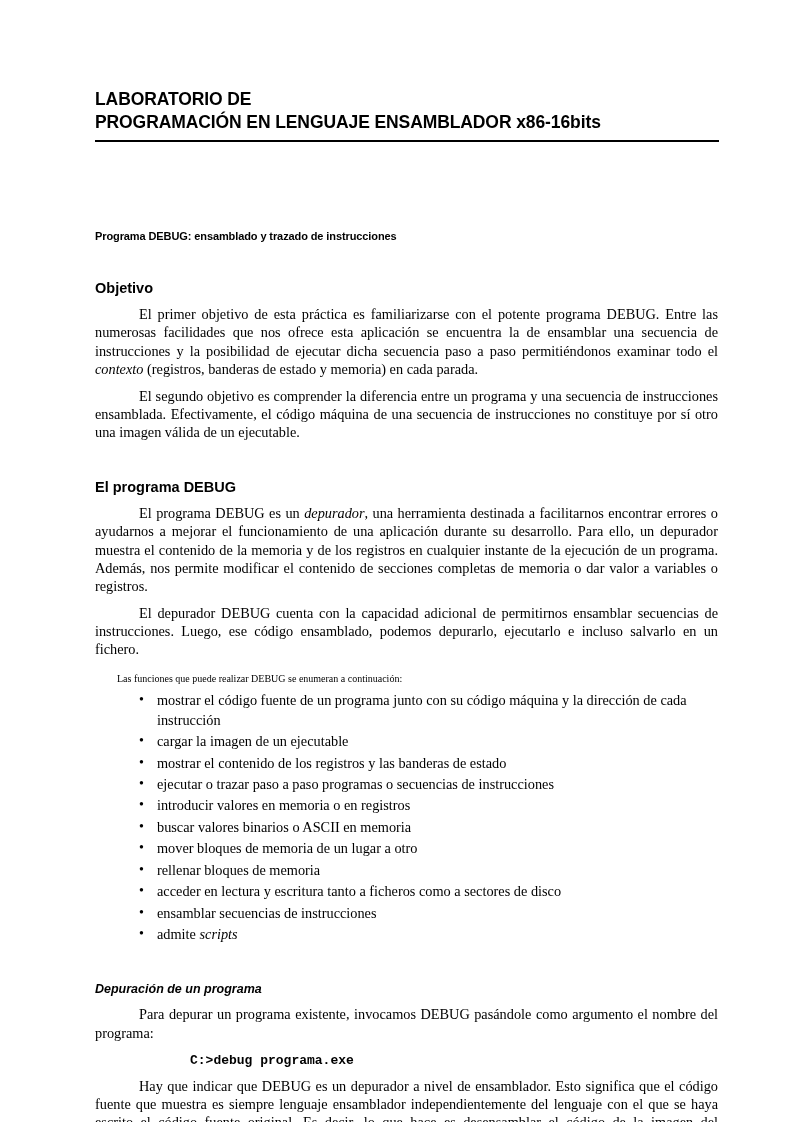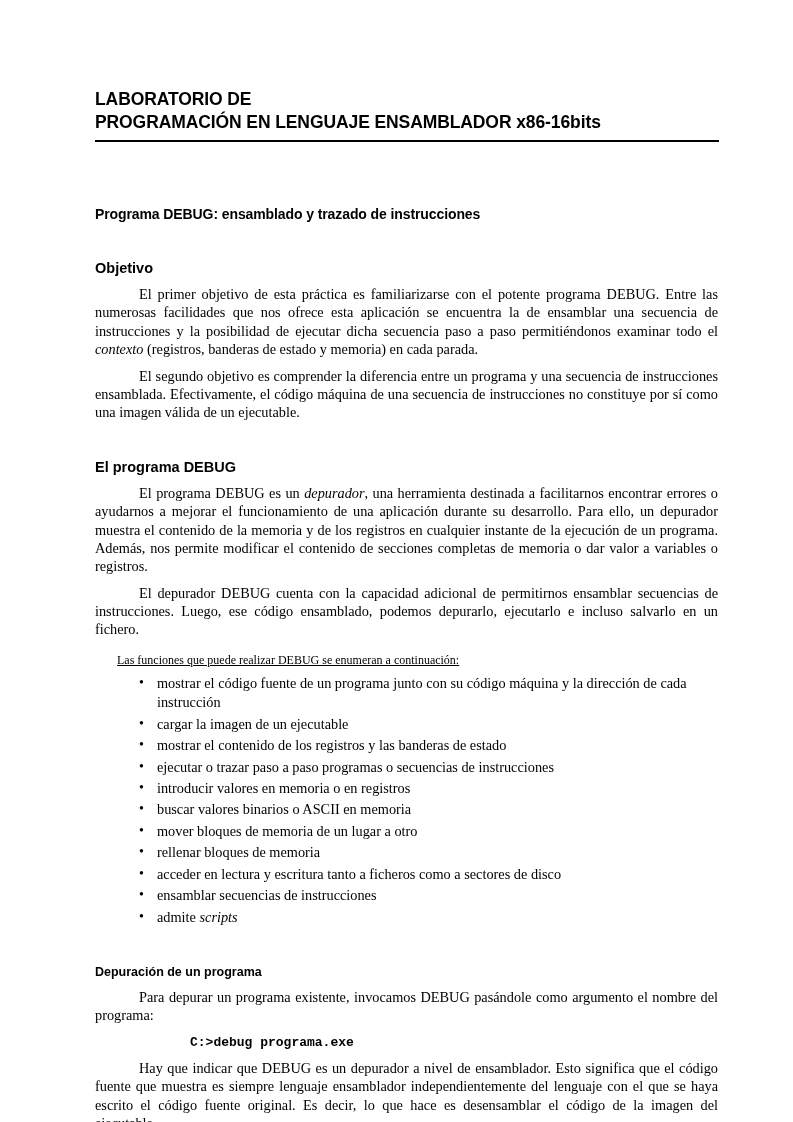--- a/index.html
+++ b/index.html
@@ -31,52 +31,52 @@
   }
   .header-rule {
     border: 0;
     border-top: 2.5px solid #000;
     margin: 6px 0 0 0;
     width: 624px;
   }
   h1.section-title {
     font-family: "Liberation Sans", sans-serif;
     font-weight: bold;
-    font-size: 14px;
-    margin: 64px 0 0 0;
+    font-size: 11px;
+    margin: 88px 0 0 0;
     letter-spacing: -0.1px;
   }
   h2.sub-title {
     font-family: "Liberation Sans", sans-serif;
     font-weight: bold;
     font-size: 14.5px;
     margin: 38px 0 0 0;
   }
   h2.sub-title.spaced-lg {
   }
   h3.small-title {
     font-family: "Liberation Sans", sans-serif;
     font-weight: bold;
     font-size: 12.5px;
     margin: 38px 0 0 0;
+    font-style: italic;
   }
   p.body {
     font-size: 14.3px;
     line-height: 1.27;
     text-align: justify;
     margin: 9px 0 0 0;
     text-indent: 44px;
     hyphens: none;
   }
   p.lead-list {
-    font-size: 12px;
+    font-size: 10px;
     line-height: 1.27;
     margin: 14px 0 0 0;
     text-indent: 22px;
-    text-decoration: underline;
   }
   ul.features {
     list-style: none;
     margin: 6px 0 0 0;
     padding: 0;
   }
   ul.features li {
     font-size: 14.3px;
     line-height: 1.36;
     padding-left: 62px;
@@ -108,21 +108,21 @@
   <div class="doc-header">
     <div>LABORATORIO DE</div>
     <div>PROGRAMACIÓN EN LENGUAJE ENSAMBLADOR x86-16bits</div>
   </div>
   <hr class="header-rule">
 
   <h1 class="section-title">Programa DEBUG: ensamblado y trazado de instrucciones</h1>
 
   <h2 class="sub-title">Objetivo</h2>
   <p class="body">El primer objetivo de esta práctica es familiarizarse con el potente programa DEBUG. Entre las numerosas facilidades que nos ofrece esta aplicación se encuentra la de ensamblar una secuencia de instrucciones y la posibilidad de ejecutar dicha secuencia paso a paso permitiéndonos examinar todo el <em>contexto</em> (registros, banderas de estado y memoria) en cada parada.</p>
-  <p class="body">El segundo objetivo es comprender la diferencia entre un programa y una secuencia de instrucciones ensamblada. Efectivamente, el código máquina de una secuencia de instrucciones no constituye por sí como una imagen válida de un ejecutable.</p>
+  <p class="body">El segundo objetivo es comprender la diferencia entre un programa y una secuencia de instrucciones ensamblada. Efectivamente, el código máquina de una secuencia de instrucciones no constituye por sí otro una imagen válida de un ejecutable.</p>
 
   <h2 class="sub-title spaced-lg">El programa DEBUG</h2>
   <p class="body">El programa DEBUG es un <em>depurador</em>, una herramienta destinada a facilitarnos encontrar errores o ayudarnos a mejorar el funcionamiento de una aplicación durante su desarrollo. Para ello, un depurador muestra el contenido de la memoria y de los registros en cualquier instante de la ejecución de un programa. Además, nos permite modificar el contenido de secciones completas de memoria o dar valor a variables o registros.</p>
   <p class="body">El depurador DEBUG cuenta con la capacidad adicional de permitirnos ensamblar secuencias de instrucciones. Luego, ese código ensamblado, podemos depurarlo, ejecutarlo e incluso salvarlo en un fichero.</p>
 
   <p class="lead-list">Las funciones que puede realizar DEBUG se enumeran a continuación:</p>
   <ul class="features">
     <li>mostrar el código fuente de un programa junto con su código máquina y la dirección de cada instrucción</li>
     <li>cargar la imagen de un ejecutable</li>
     <li>mostrar el contenido de los registros y las banderas de estado</li>

